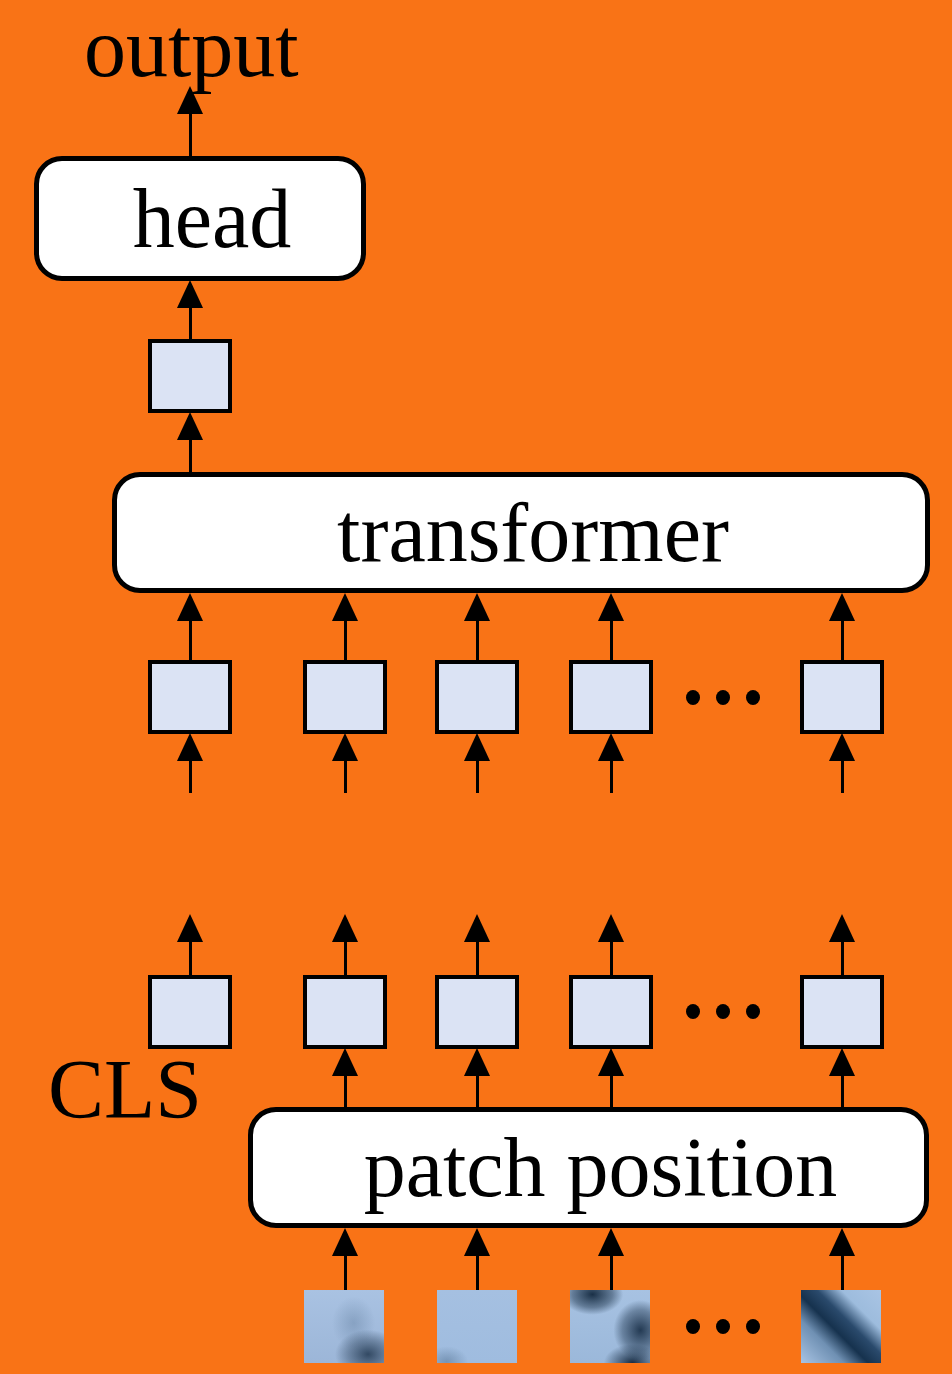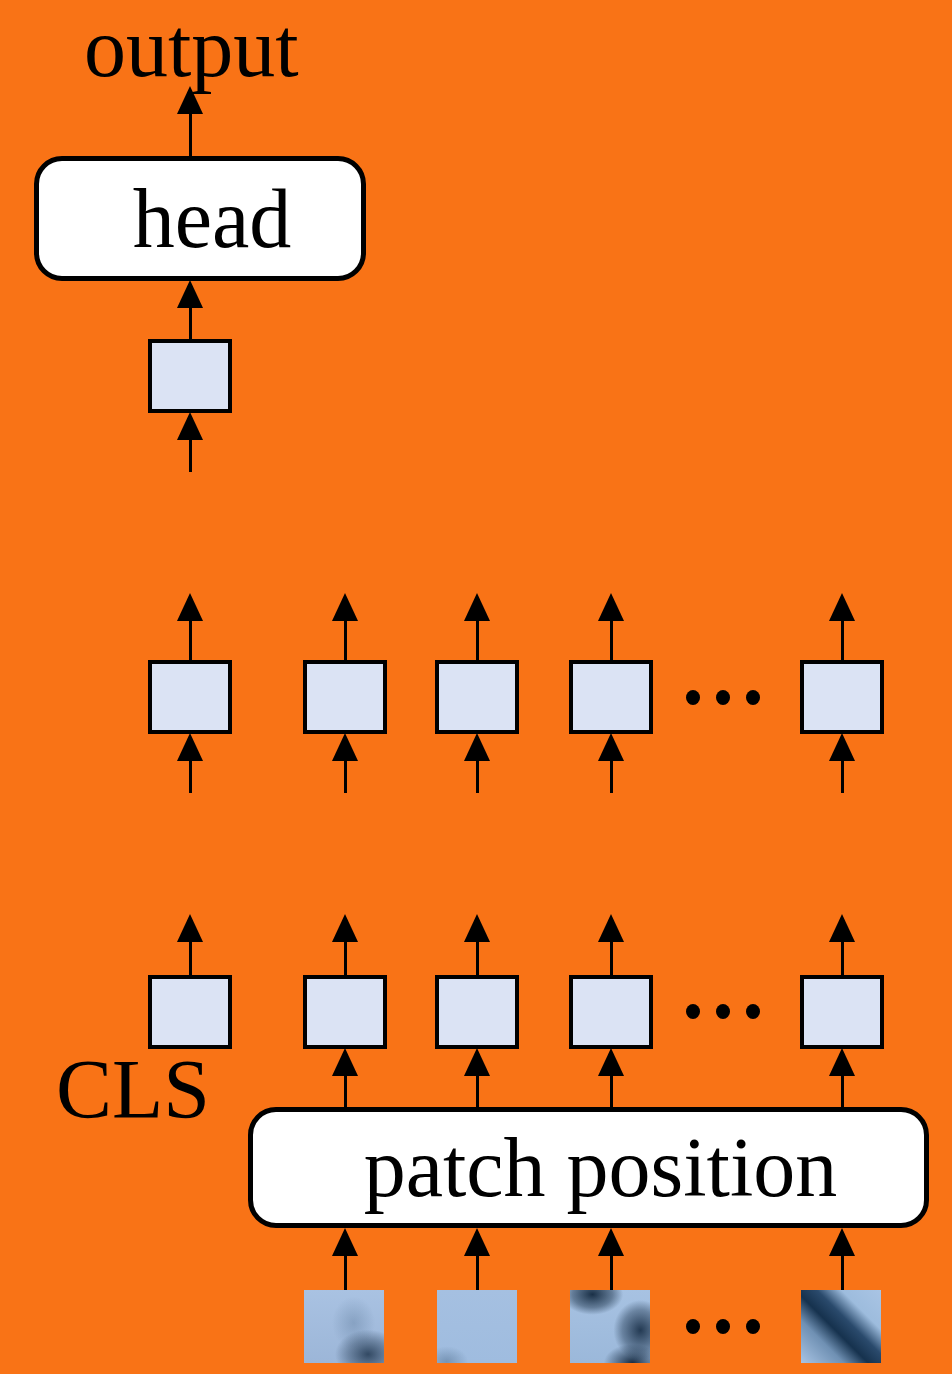--- a/index.html
+++ b/index.html
@@ -2,21 +2,21 @@
 <html><head>
 <meta charset="utf-8">
 <style>
   html,body { margin:0; padding:0; background:#fff; }
   .canvas {
     position:relative; width:952px; height:1374px; background:#f97316;
     font-family:"Liberation Serif", serif; color:#000; overflow:hidden;
   }
   .txt { position:absolute; line-height:1; white-space:nowrap; }
   .output-label { left:84px; top:6px;  font-size:84px; }
-  .cls-label    { left:56px; top:1048px; font-size:84px; }
+  .cls-label    { left:48px; top:1048px; font-size:84px; }
   .box {
     position:absolute; box-sizing:border-box; background:#ffffff;
     border:5px solid #000; border-radius:28px;
     display:flex; align-items:center; justify-content:center;
     font-size:84px;
     padding-left:24px;
   }
   .head-box        { left:34px;  top:156px;  width:332px; height:125px; }
   .transformer-box { left:112px; top:472px;  width:818px; height:121px; }
   .position-box    { left:112px; top:793px;  width:818px; height:122px; }
@@ -81,20 +81,23 @@
       <span class="tip"></span>
       <span class="stem"></span>
     </div>
 
   <div class="box head-box">
     <span>head</span>
   </div>
 
   <div class="token" style="left:148px; top:339px;"></div>
 
+  <div class="box transformer-box">
+    <span>transformer</span>
+  </div>
 
   <div class="arrow" style="left:177px; top:593px; height:67px;">
       <span class="tip"></span>
       <span class="stem"></span>
     </div>
   <div class="arrow" style="left:332px; top:593px; height:67px;">
       <span class="tip"></span>
       <span class="stem"></span>
     </div>
   <div class="arrow" style="left:464px; top:593px; height:67px;">

